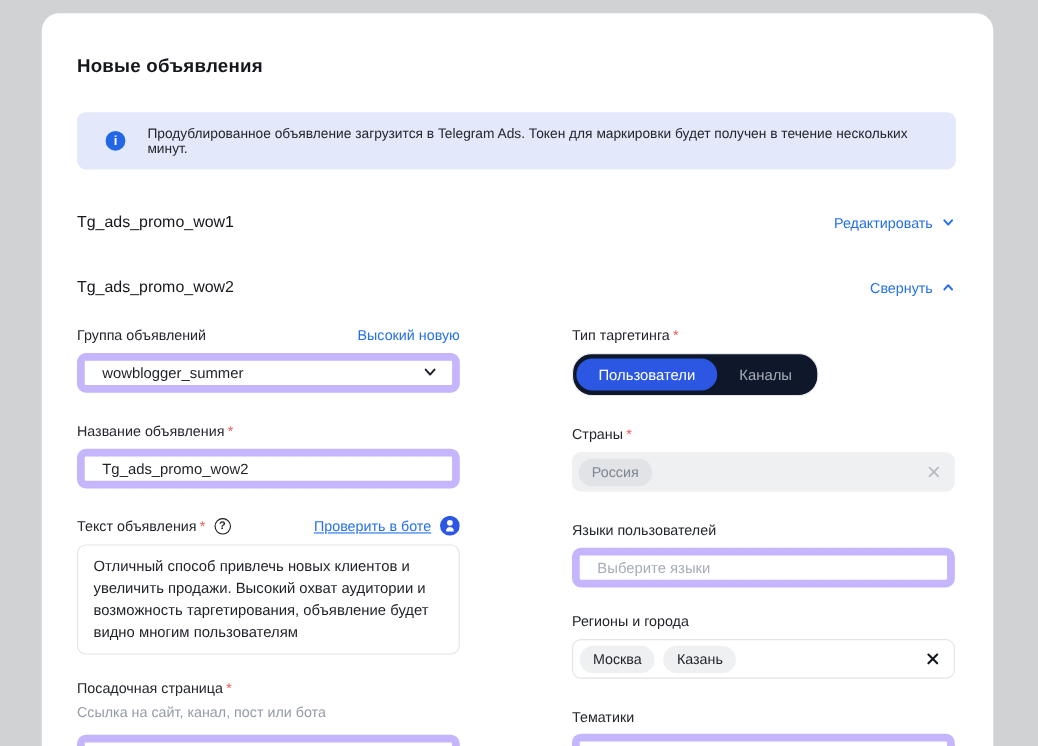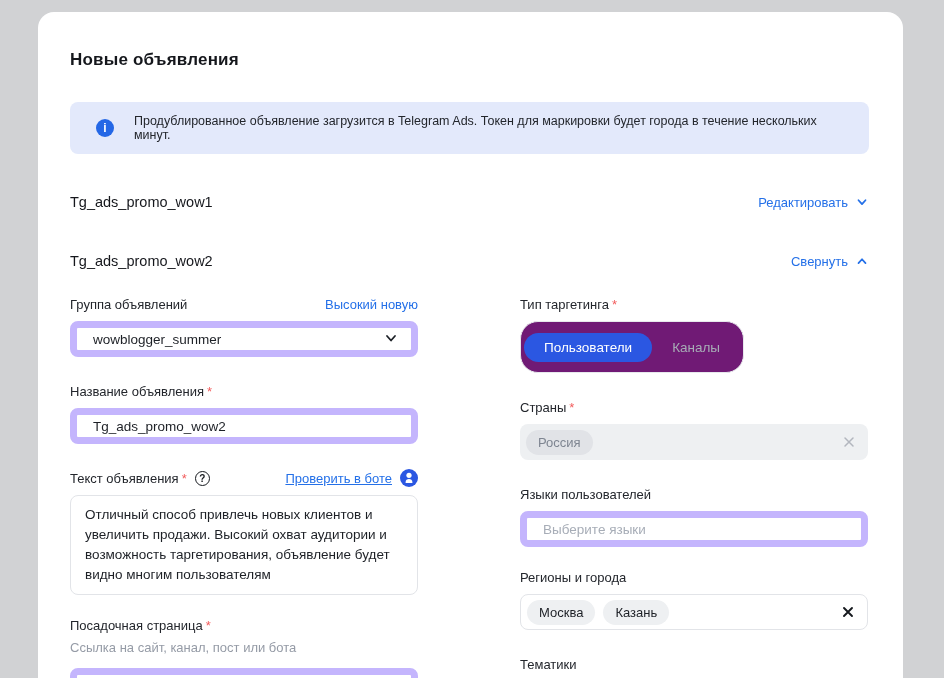--- a/index.html
+++ b/index.html
@@ -72,22 +72,22 @@
   }
   .bot-icon { width:18px; height:18px; display:block; }
   .check-row { display:flex; align-items:center; gap:8px; }
 
   .hint { font-size:13px; color:#959ba6; margin-top:7px; }
   .fgroup .input.mt { margin-top:13px; }
 
   
   .toggle {
     display:inline-flex; align-items:center;
-    border:1px solid #e7e9ed; border-radius:18px; background:#701a75;
-    padding:3px; height:52px;
+    border:1px solid #e7e9ed; border-radius:18px; background:#0f172a;
+    padding:3px; height:39px;
   }
   .toggle-btn {
     height:29px; border-radius:15px; padding:0 20px;
     display:flex; align-items:center; font-size:13.5px; cursor:pointer;
   }
   .toggle-btn.active { background:#2b57e2; color:#ffffff; }
   .toggle-btn.inactive { color:#a7acb6; }
 
   
   .tagfield {
@@ -111,21 +111,21 @@
 </style>
 </head>
 <body>
 
 <div class="card">
 
   <div class="page-title">Новые объявления</div>
 
   <div class="banner">
     <span class="info-icon">i</span>
-    <span class="banner-text">Продублированное объявление загрузится в Telegram Ads. Токен для маркировки будет города в течение нескольких минут.</span>
+    <span class="banner-text">Продублированное объявление загрузится в Telegram Ads. Токен для маркировки будет получен в течение нескольких минут.</span>
   </div>
 
   <div class="section-row first">
     <span class="section-name">Tg_ads_promo_wow1</span>
     <a class="link-action">
       <span>Редактировать</span>
       <span>
         <svg width="14" height="14" viewBox="0 0 16 16">
             <polyline points="4,6 8,10.5 12,6" fill="none" stroke="#2470e8" stroke-width="2" stroke-linecap="round" stroke-linejoin="round"></polyline>
           </svg>

